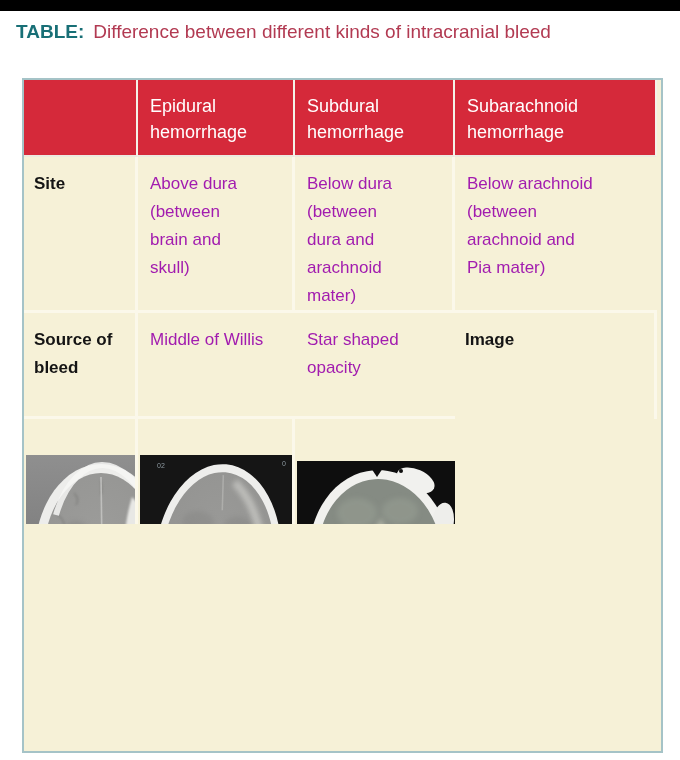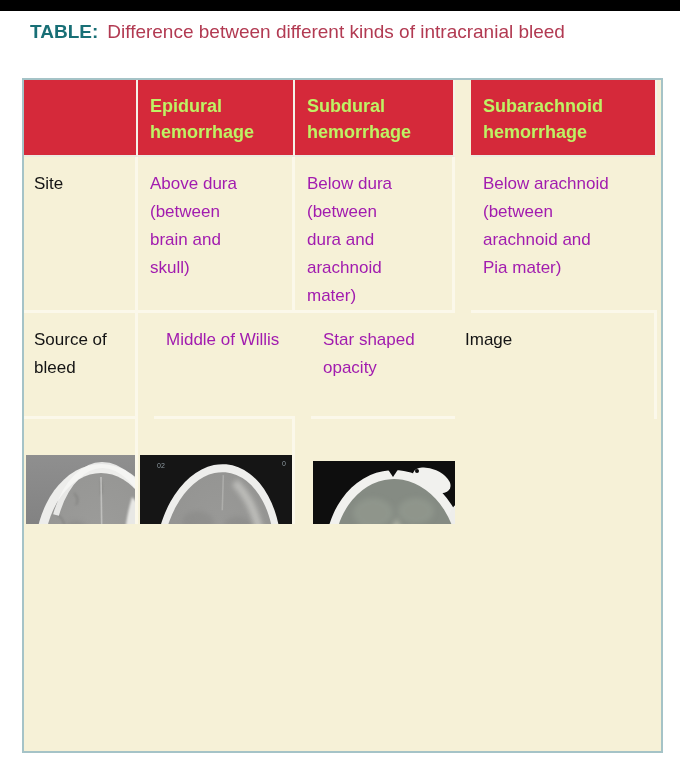--- a/index.html
+++ b/index.html
@@ -1,35 +1,35 @@
 <!DOCTYPE html>
 <html><head>
 <meta charset="utf-8">
 <style>
   html,body{margin:0;padding:0;background:#fff;}
   .page{position:relative;width:680px;height:760px;background:#ffffff;overflow:hidden;
         font-family:"Liberation Sans",sans-serif;}
   .topbar{position:absolute;top:0;left:0;width:680px;height:11px;background:#000;}
-  .title{position:absolute;top:21px;left:30px;font-size:19px;white-space:nowrap;}
+  .title{position:absolute;top:21px;left:16px;font-size:19px;white-space:nowrap;}
   .title-prefix{color:#186f76;font-weight:bold;margin-right:9px;}
   .title-text{color:#b23a52;}
   .tbl{position:absolute;left:22px;top:78px;width:637px;height:671px;
        border:2px solid #a5c3c7;background:#f6f1d7;display:grid;
        grid-template-columns:114px 157px 160px 202px;
        grid-template-rows:77px 156px 106px 105px 223px;}
   .cell{box-sizing:border-box;background:#f6f1d7;
         border-right:3px solid #fbf8ea;border-bottom:3px solid #fbf8ea;
         padding:13px 8px 0 12px;font-size:17px;line-height:28px;color:#a21caf;
         white-space:pre-line;overflow:hidden;}
-  .last-col{border-right:none;margin-left:16px;}
+  .last-col{border-right:none;}
   .last-row{border-bottom:none;}
-  .hdr{background:#d5293a;color:#bef264;font-weight:bold;font-size:18px;line-height:26px;
+  .hdr{background:#d5293a;color:#ffffff;font-weight:normal;font-size:18px;line-height:26px;
        border-right:2px solid #f4f2e8;border-bottom:2px solid #ecead e0;padding-top:13px;}
   .hdr{border-bottom:2px solid #eceadf;}
-  .lbl{font-weight:normal;color:#141414;padding-left:10px;}
+  .lbl{font-weight:bold;color:#141414;padding-left:10px;}
   .imgcell{padding:8px 2px 0 2px;}
   .imgcell svg{display:block;}
   .ct3cell{padding-top:14px;}
   .ct3cell svg{margin:0 auto;}
 </style>
 </head>
 <body>
 
 <div class="page">
 

